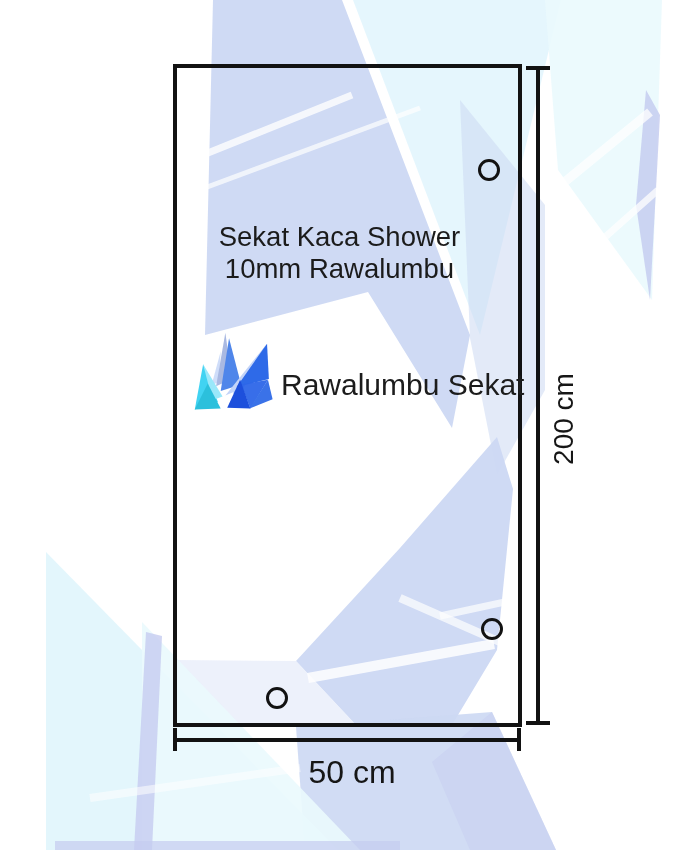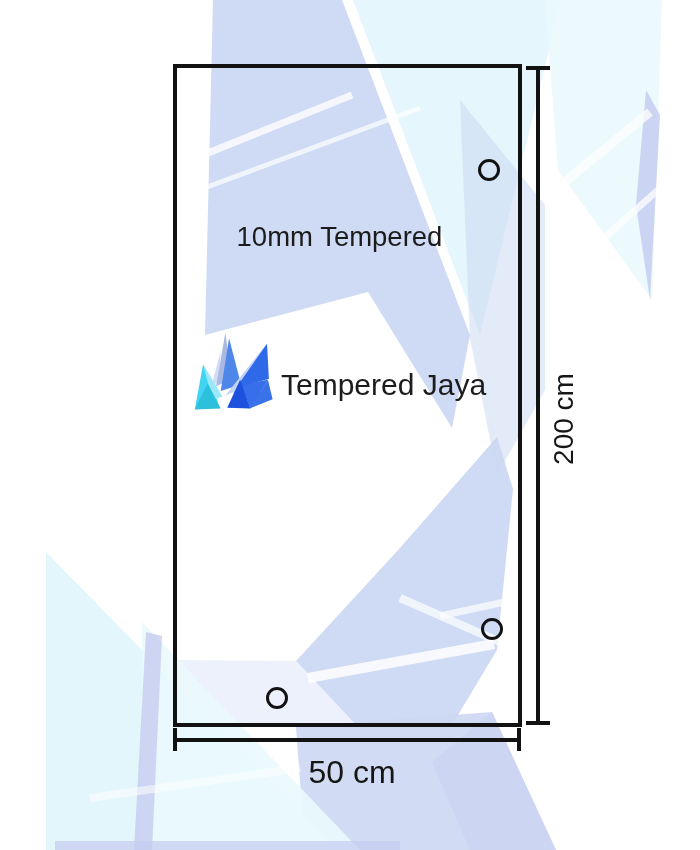--- a/index.html
+++ b/index.html
@@ -88,33 +88,34 @@
   <div class="dline" style="left:526px;top:66px;width:24px;height:4px;"></div>
   <div class="dline" style="left:526px;top:721px;width:24px;height:4px;"></div>
   <div class="dim-label-v">200 cm</div>
 
   <div class="dline" style="left:173px;top:738px;width:348px;height:4px;"></div>
   <div class="dline" style="left:173px;top:728px;width:4px;height:23px;"></div>
   <div class="dline" style="left:517px;top:728px;width:4px;height:23px;"></div>
   <div class="dim-label-h">50 cm</div>
 
   <div class="panel-label">
-    <div>10mm Tempered</div>
+    <div>Sekat Kaca Shower</div>
+    <div>10mm Rawalumbu</div>
   </div>
 
   <svg class="logo" viewBox="0 0 95 95">
     <polygon points="31,25 21,62 29,58" opacity="0.8" fill="#c3d4f8"></polygon>
     <polygon points="36,5 26,63 43,55" fill="#a9b9e2"></polygon>
     <polygon points="40,11 31,68 53,61" fill="#4f86ea"></polygon>
     <polygon points="80,18 36,73 50,67" fill="#c3d4f8"></polygon>
     <polygon points="80,18 44,71 55,66" fill="#8fb2f2"></polygon>
     <polygon points="81,17 48,64 83,55" fill="#2e6ae8"></polygon>
     <polygon points="53,61 82,56 63,87" opacity="0.95" fill="#2d66e8"></polygon>
     <polygon points="82,56 62,87 87,77" fill="#3a72e8"></polygon>
     <polygon points="52,56 38,86 63,87" fill="#1d50dc"></polygon>
     <polygon points="12,39 3,88 28,80" fill="#41d3f2"></polygon>
     <polygon points="12,39 22,78 33,74" fill="#9ae8fa"></polygon>
     <polygon points="17,60 3,88 31,87" fill="#2cc0dc"></polygon>
   </svg>
 
-  <div class="brand-text">Tempered Jaya</div>
+  <div class="brand-text">Rawalumbu Sekat</div>
 
 </div>
 
 </body></html>

